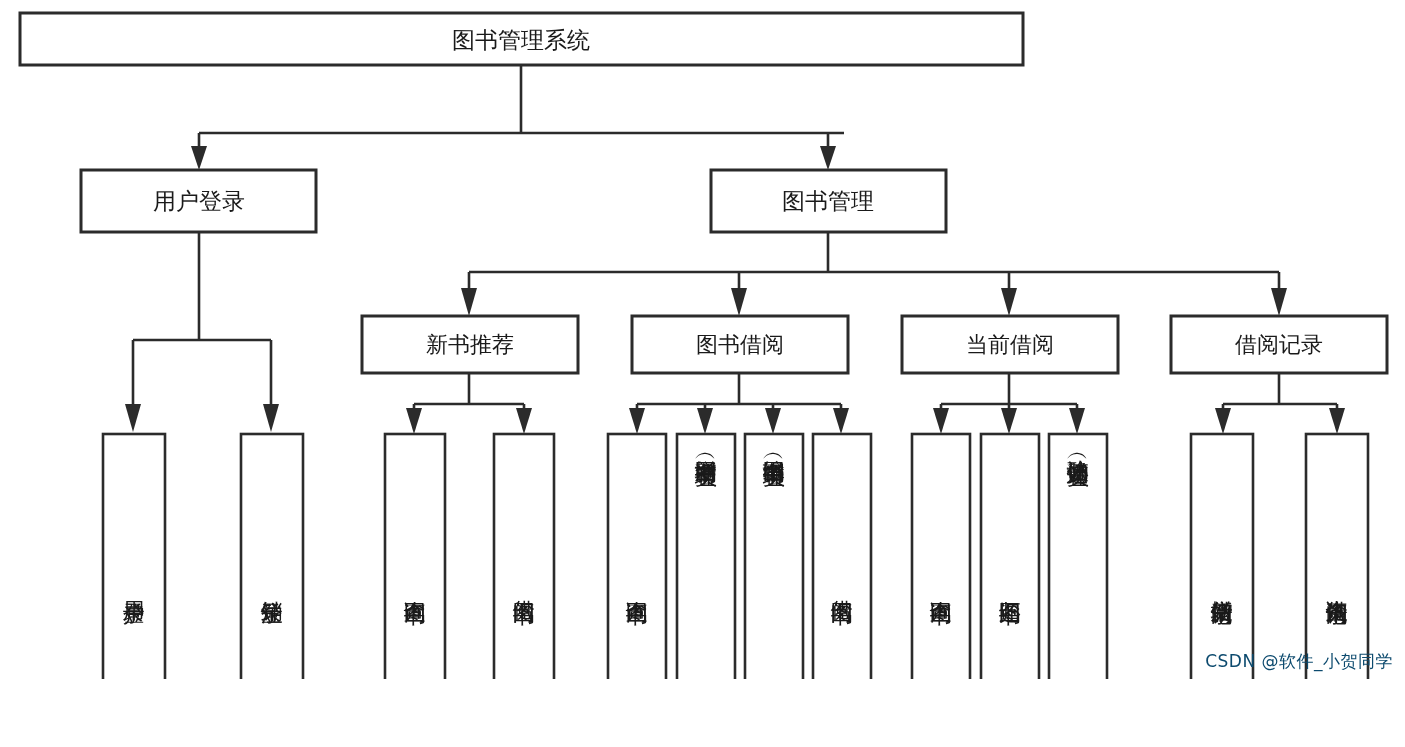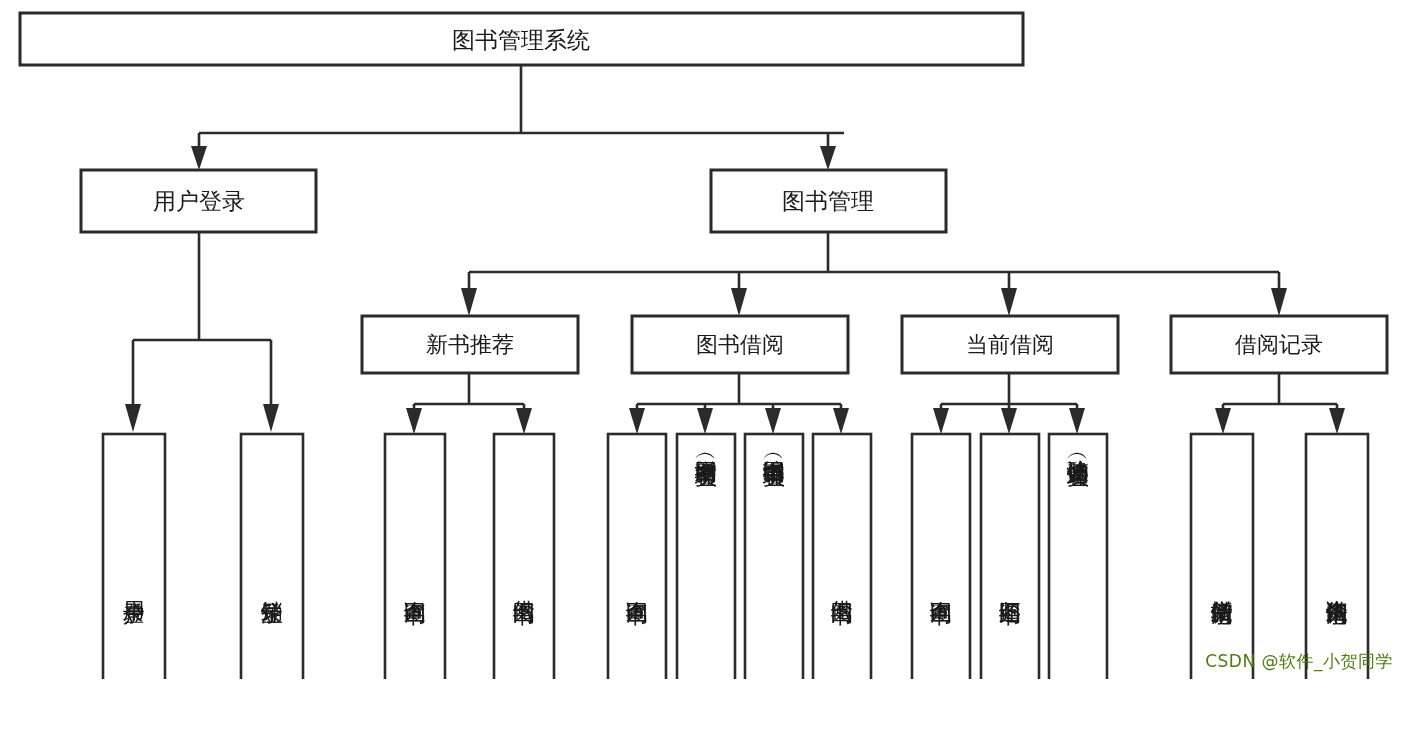--- a/index.html
+++ b/index.html
@@ -71,21 +71,21 @@
     letter-spacing: 1px;
     white-space: nowrap;
     text-align: center;
   }
   .watermark {
     position: absolute;
     right: 12px;
     bottom: 6px;
     font-family: "DejaVu Sans", "Liberation Sans", sans-serif;
     font-size: 17px;
-    color: #4d7c0f;
+    color: #0c4a6e;
     letter-spacing: 0.5px;
     white-space: nowrap;
   }
 </style>
 </head>
 <body>
 
 <div id="stage">
 
   <svg class="diagram" viewBox="0 0 1405 747">

